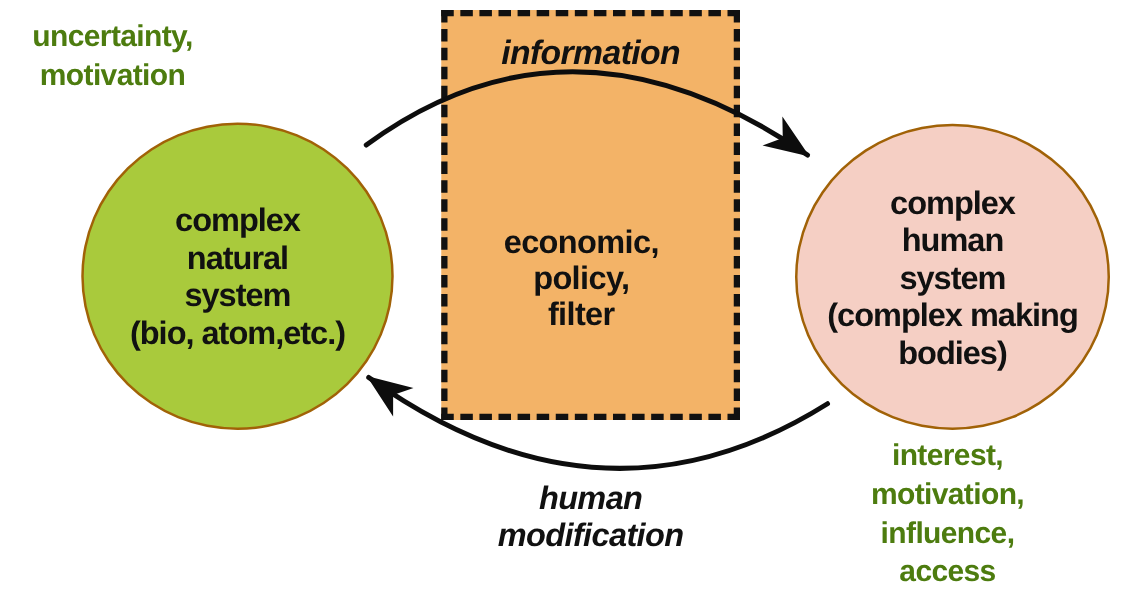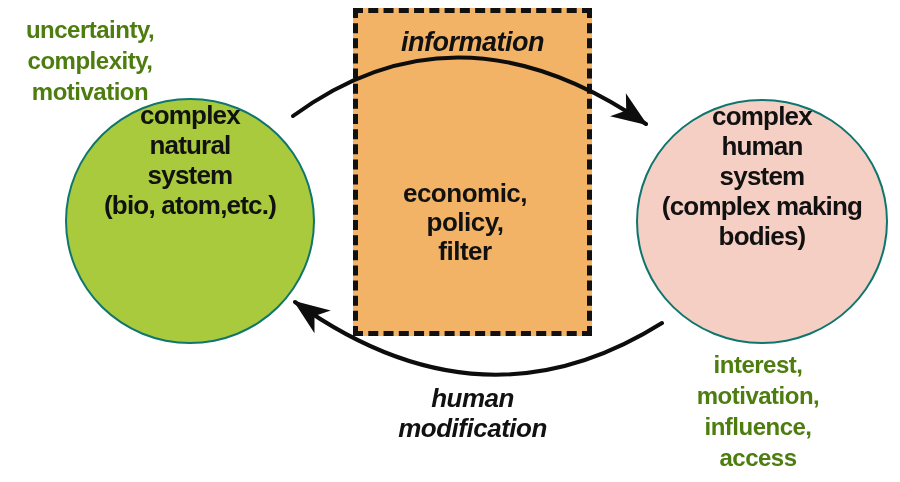--- a/index.html
+++ b/index.html
@@ -28,23 +28,23 @@
     line-height: 31px;
     letter-spacing: -0.5px;
   }
   .note-left  { left: 4px;  top: 14px;  width: 172px; }
   .note-right { left: 668px; top: 349px; width: 180px; }
 
   
   .circle {
     position: absolute;
     border-radius: 50%;
-    border: 2px solid #0f766e;
+    border: 2px solid #a16207;
     display: flex;
-    align-items: flex-start;
+    align-items: center;
     justify-content: center;
     box-sizing: border-box;
   }
   .circle-left  { left: 65px;  top: 98px;  width: 250px; height: 246px; }
   .circle-right { left: 636px; top: 99px;  width: 252px; height: 245px; }
   .circle-label {
     text-align: center;
     font-size: 26px;
     font-weight: bold;
     color: #111111;
@@ -104,21 +104,20 @@
     pointer-events: none;
   }
 </style>
 </head>
 <body style="background: rgb(255, 255, 255);">
 
 <div class="canvas">
 
   <div class="note note-left">
     <div>uncertainty,</div>
-    <div>complexity,</div>
     <div>motivation</div>
   </div>
 
   <div class="circle circle-left" style="background: rgb(169, 202, 60);">
     <div class="circle-label">
       <div>complex</div>
       <div>natural</div>
       <div>system</div>
       <div>(bio, atom,etc.)</div>
     </div>

